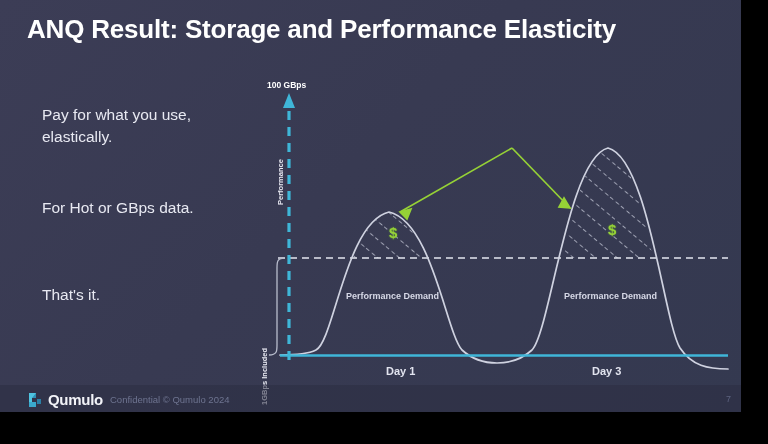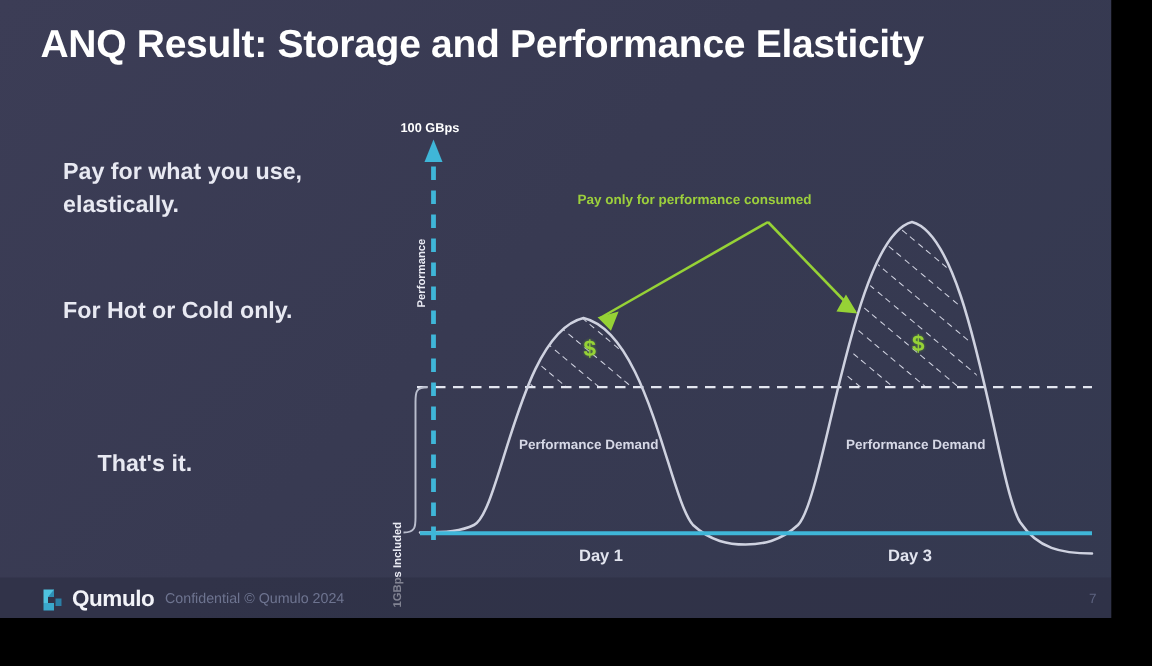--- a/index.html
+++ b/index.html
@@ -54,28 +54,28 @@
     font-weight: bold;
     color: #ffffff;
     letter-spacing: -0.2px;
     white-space: nowrap;
   }
   
   .bullet {
     position: absolute;
     left: 42px;
     font-size: 15.5px;
-    font-weight: bold;
+    font-weight: normal;
     color: #e8e9f2;
     line-height: 1.45;
     width: 200px;
   }
   #bullet-0 { top: 104px; }
   #bullet-1 { top: 197px; }
-  #bullet-2 { top: 299px; margin-left: 23px; }
+  #bullet-2 { top: 284px; }
 
   
   .chart {
     position: absolute;
     left: 250px;
     top: 60px;
     width: 491px;
     height: 340px;
   }
   .chart-svg {
@@ -191,21 +191,21 @@
 </head>
 <body>
 
 <div id="slide-root">
 
   <div class="slide-surface">
 
     <div class="slide-title">ANQ Result: Storage and Performance Elasticity</div>
 
     <div class="bullet" id="bullet-0">Pay for what you use, elastically.</div>
-    <div class="bullet" id="bullet-1">For Hot or Cold only.</div>
+    <div class="bullet" id="bullet-1">For Hot or GBps data.</div>
     <div class="bullet" id="bullet-2">That's it.</div>
 
     <div class="chart">
 
       <svg class="chart-svg" width="491" height="340" viewBox="0 0 491 340">
         <defs>
 
           <pattern id="hatch" width="14" height="14" patternUnits="userSpaceOnUse" patternTransform="rotate(-50)">
             <line x1="0" y1="0" x2="0" y2="14" stroke="#d9dce9" stroke-width="1.3" stroke-dasharray="4,3.4"></line>
           </pattern>
@@ -253,21 +253,20 @@
           <polygon points="320,148 309,147 314,138"></polygon>
         </g>
       </svg>
 
       <div class="y-top-label">100 GBps</div>
 
       <div class="rot-label" id="perf-axis-label">Performance</div>
 
       <div class="rot-label" id="included-label">1GBps Included</div>
 
-      <div class="annotation-text">Pay only for performance consumed</div>
 
       <div class="dollar" id="dollar-0">$</div>
       <div class="dollar" id="dollar-1">$</div>
 
       <div class="demand-label" id="demand-label-0">Performance Demand</div>
       <div class="demand-label" id="demand-label-1">Performance Demand</div>
 
       <div class="day-label" id="day-label-0">Day 1</div>
       <div class="day-label" id="day-label-1">Day 3</div>
     </div>

